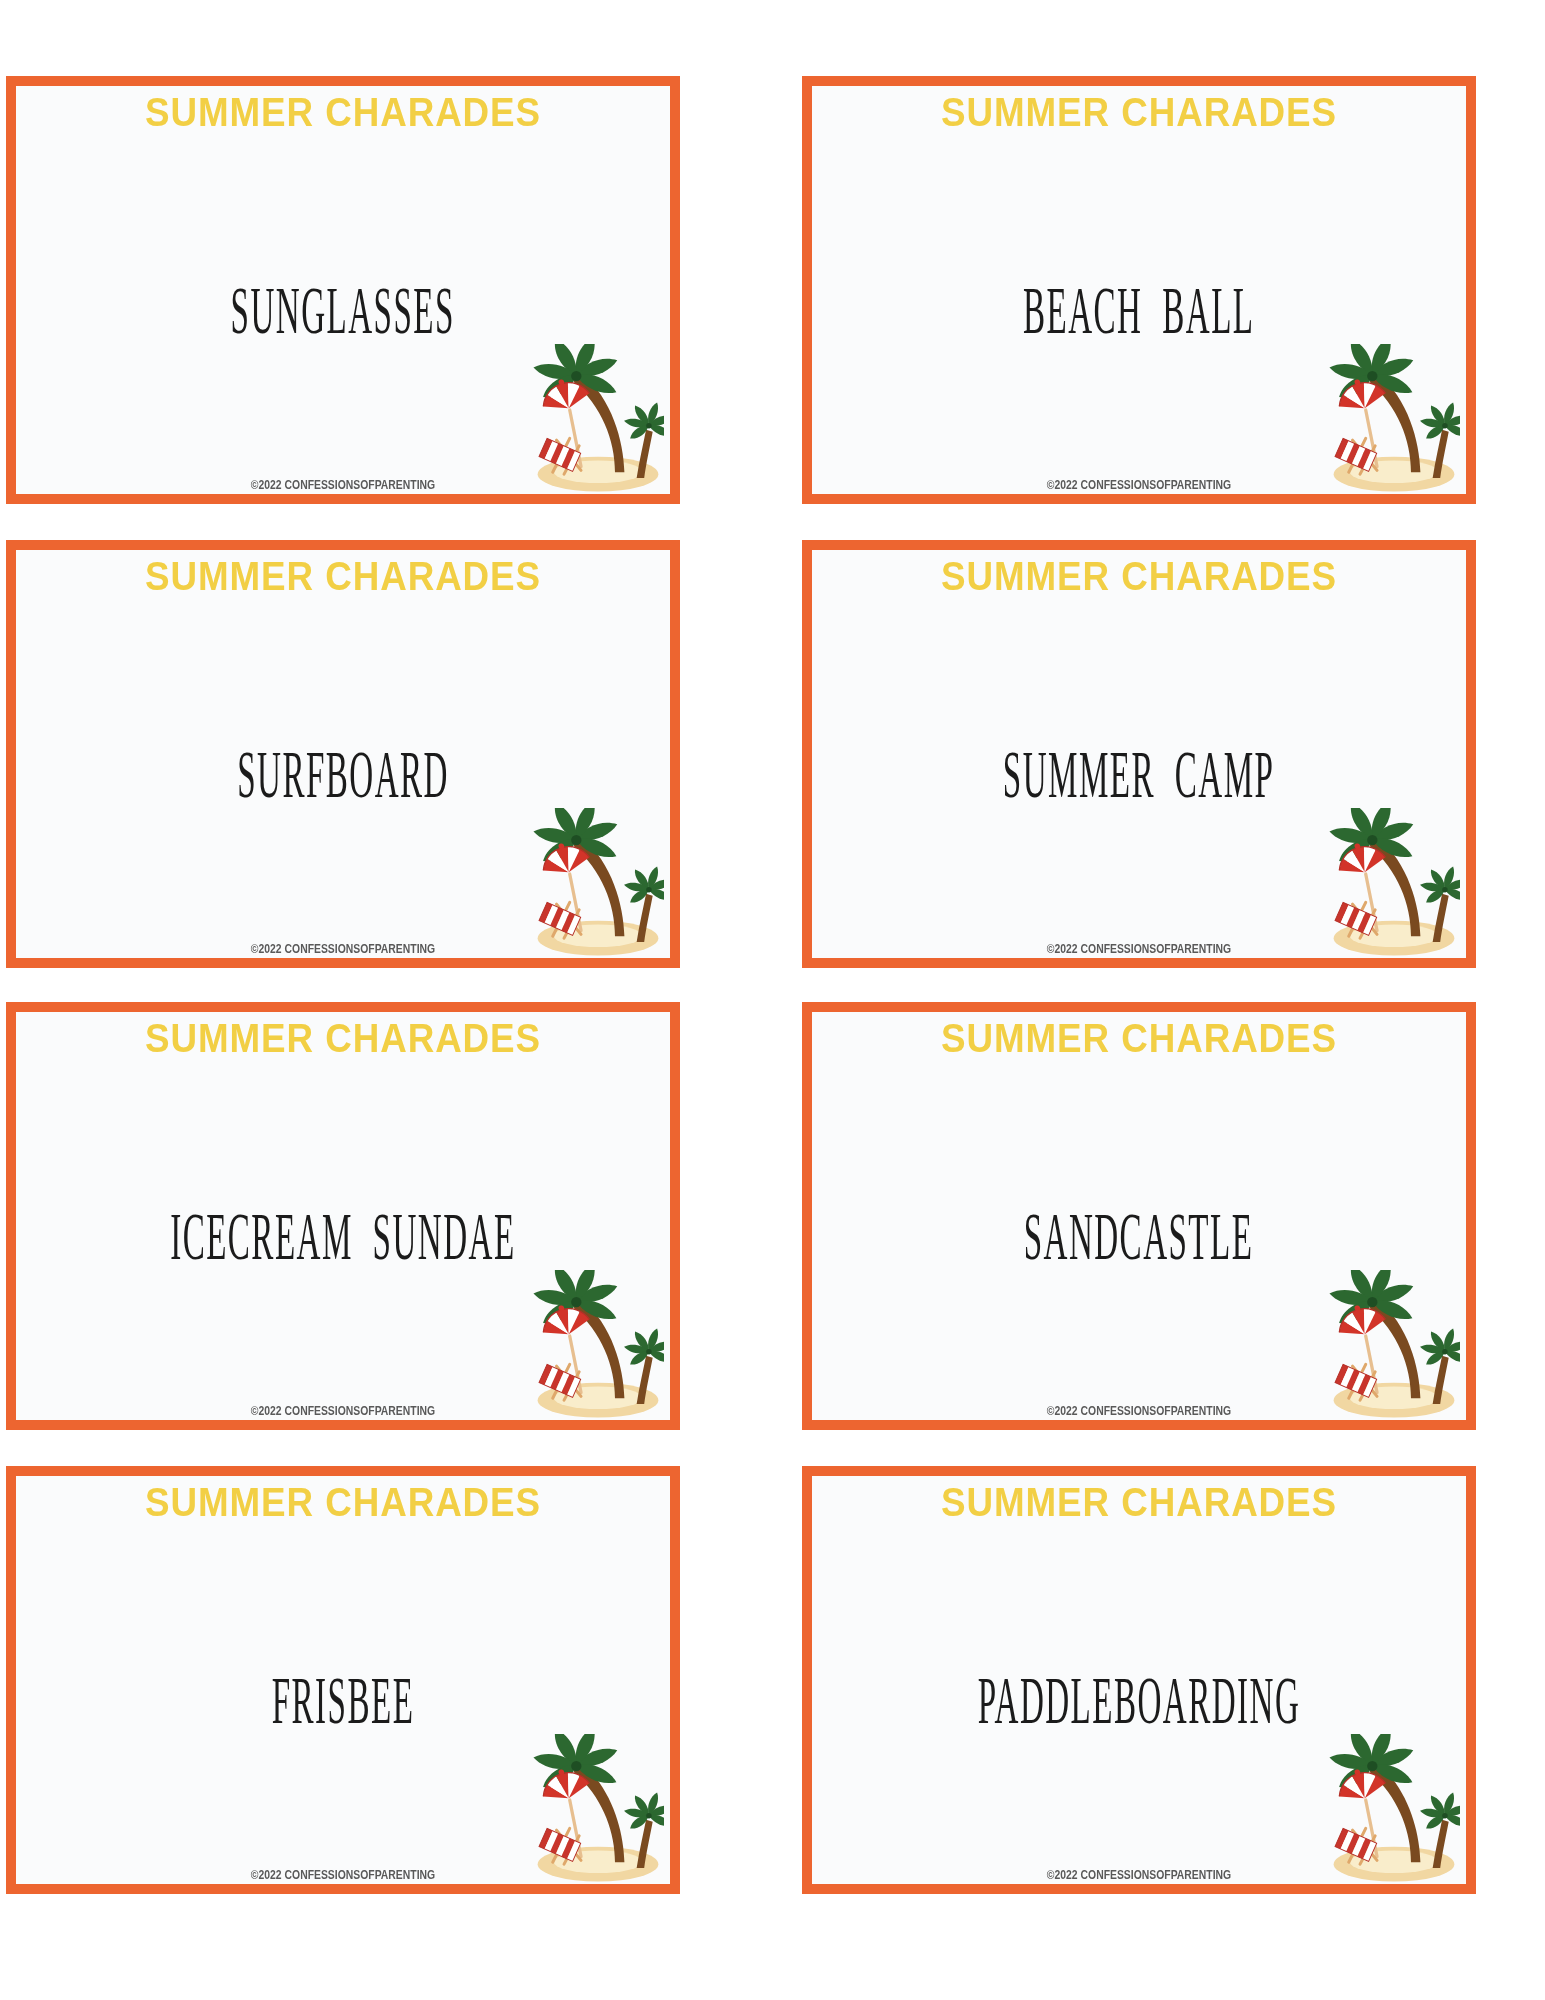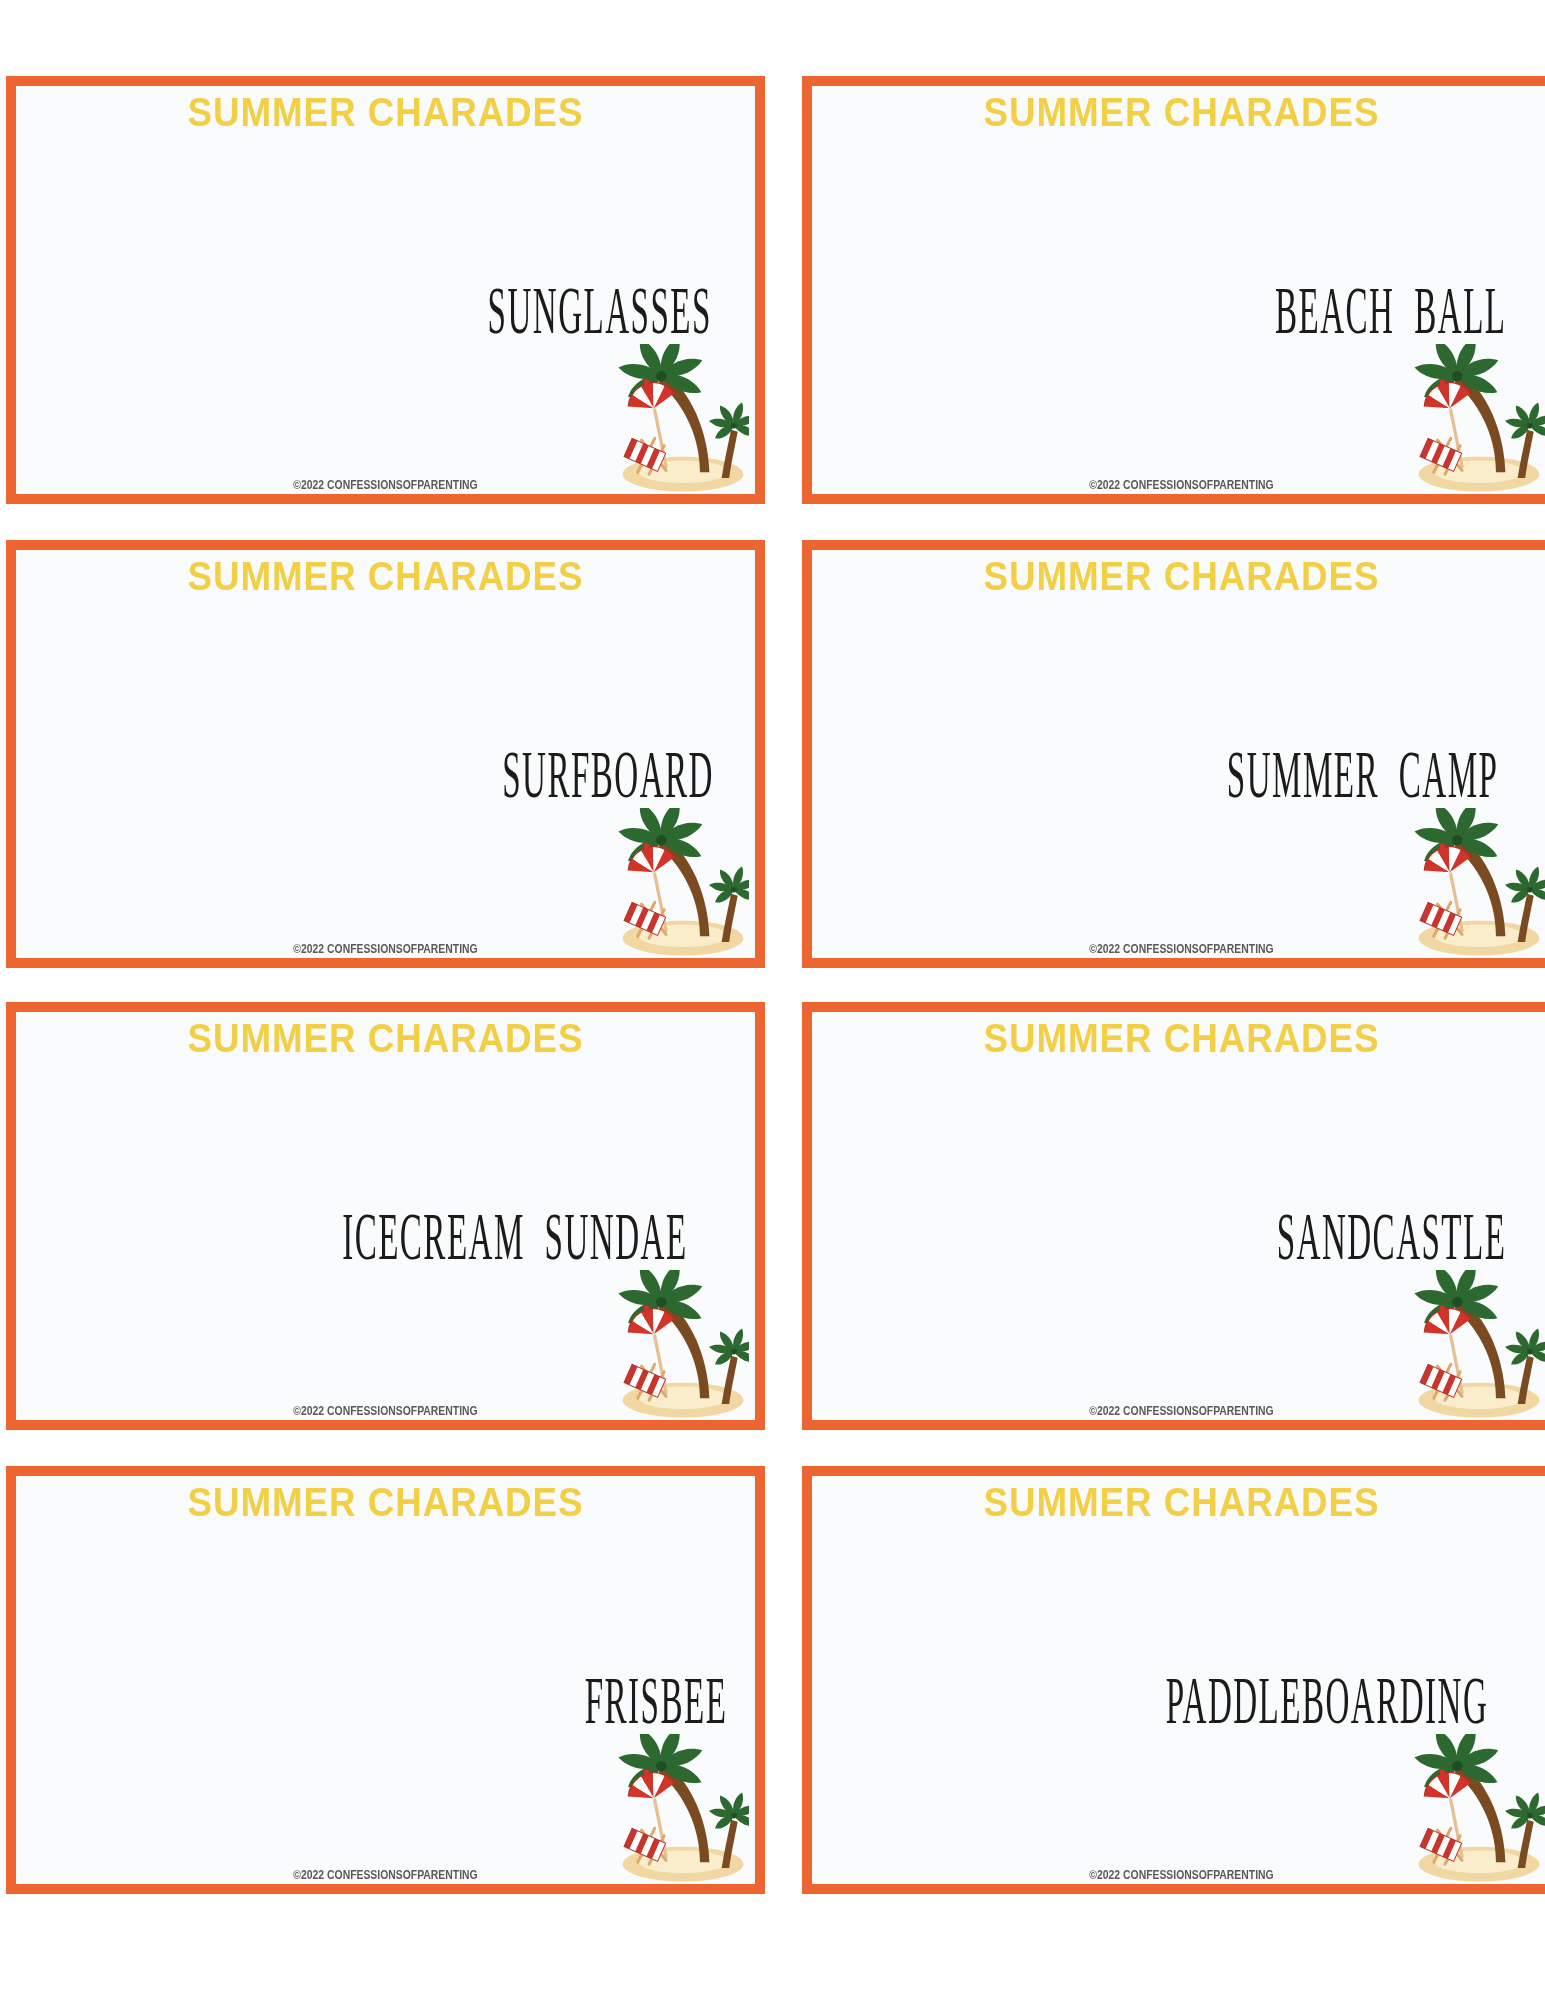--- a/index.html
+++ b/index.html
@@ -7,21 +7,21 @@
     width:1545px;height:2000px;
     background:#ffffff;
     font-family:"Liberation Sans", sans-serif;
     position:relative;
     overflow:hidden;
   }
   .sheet{position:relative;width:1545px;height:2000px;background:#ffffff;}
 
   .card{
     position:absolute;
-    width:759px;height:428px;
+    width:674px;height:428px;
     box-sizing:border-box;
     background:#FAFBFC;
     border:10px solid #ED6530;
   }
   .c1{left:6px}.c2{left:802px}
   .r1{top:76px}.r2{top:540px}.r3{top:1002px}.r4{top:1466px}
 
   .card-title{
     position:absolute;top:4px;left:0;right:0;
     text-align:center;
@@ -30,21 +30,21 @@
     font-size:40px;
     letter-spacing:1px;
     color:#F2CF45;
     transform:scaleX(0.92);
     transform-origin:center top;
     white-space:nowrap;
   }
 
   .card-word-wrap{
     position:absolute;inset:0;
-    display:flex;align-items:center;justify-content:flex-end;margin-top:40px;
+    display:flex;align-items:center;justify-content:center;margin-top:40px;
   }
   .card-word{
     font-family:"Liberation Serif", serif;
     font-size:46px;
     color:#1B1B1B;
     letter-spacing:2px;
     word-spacing:14px;
     transform:scale(0.72,1.45);
     transform-origin:center center;
     white-space:nowrap;

